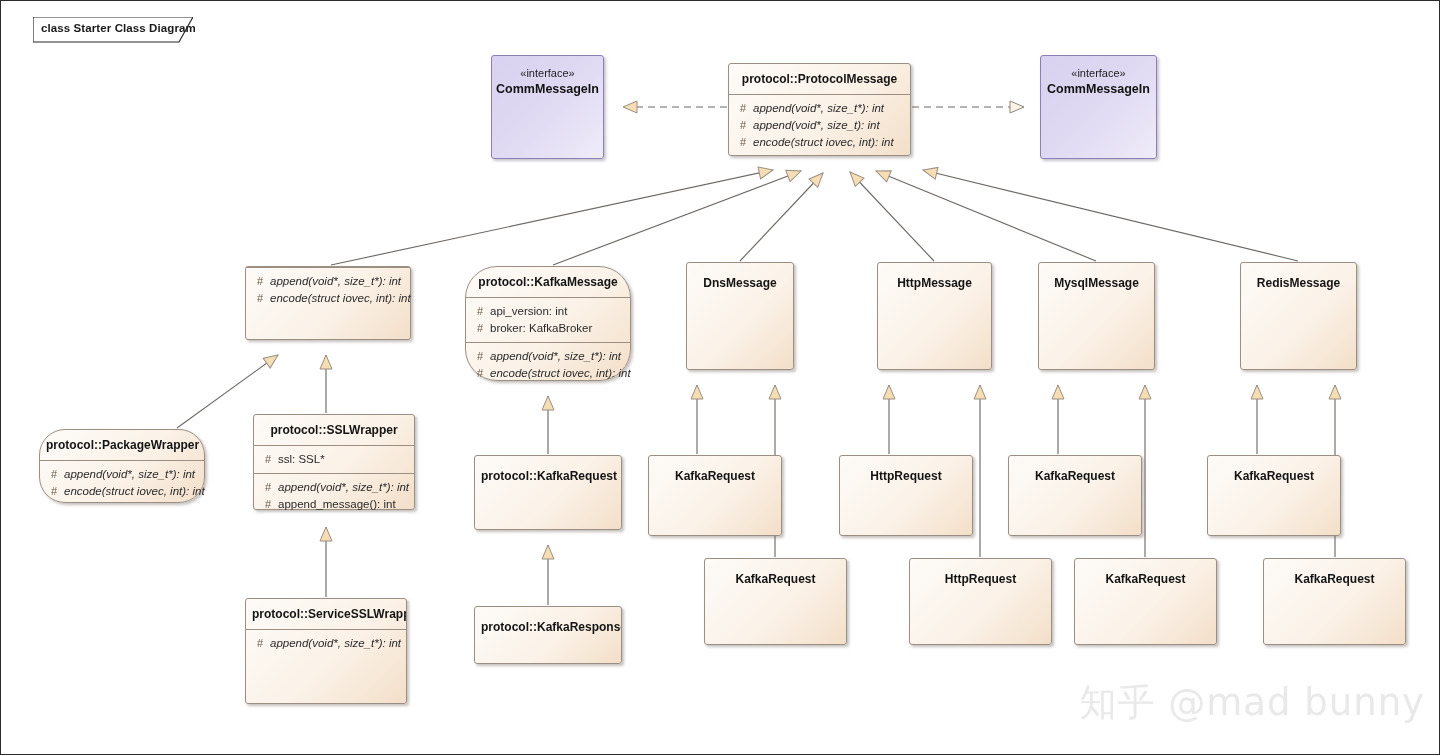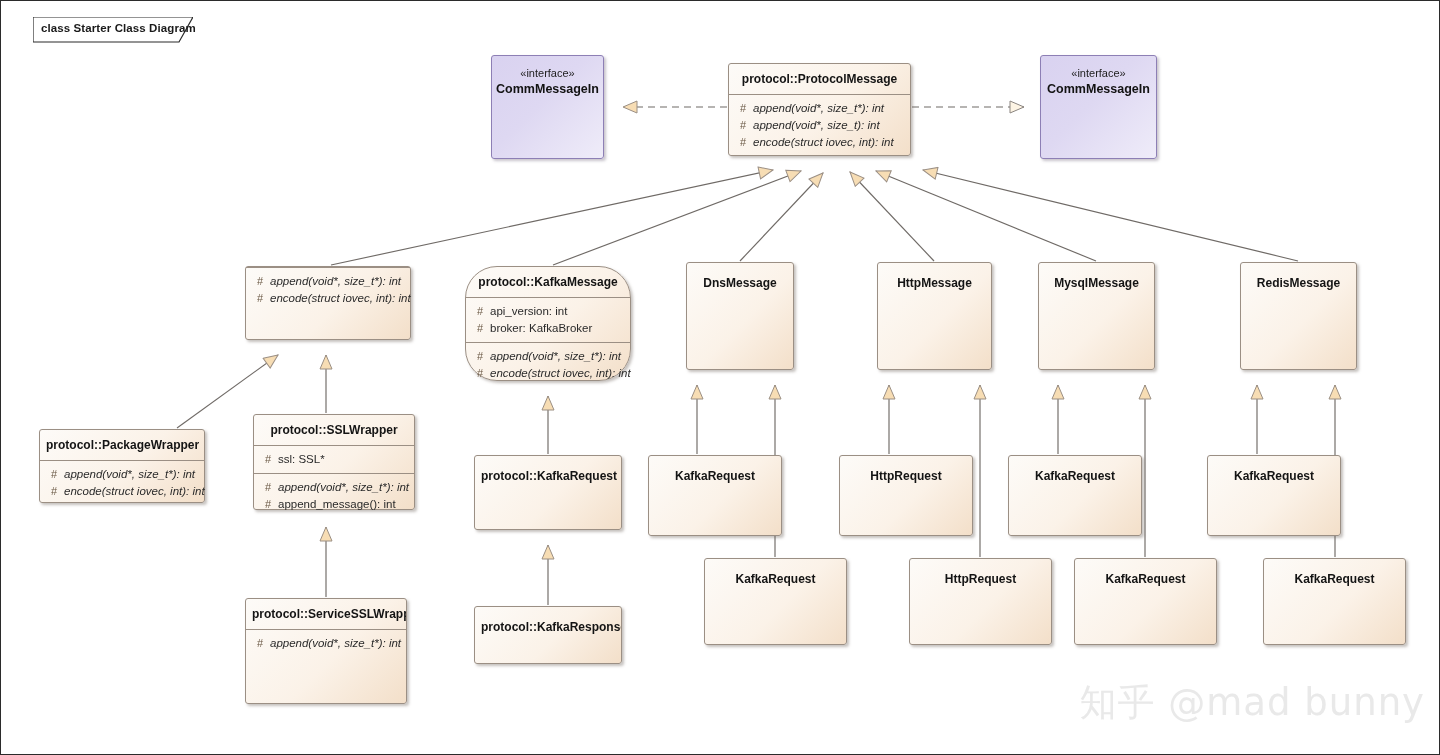--- a/index.html
+++ b/index.html
@@ -261,21 +261,21 @@
       </div>
       <div class="node plain" style="left: 876px; top: 261px; width: 115px; height: 108px;">
         <div class="title">HttpMessage</div>
       </div>
       <div class="node plain" style="left: 1037px; top: 261px; width: 117px; height: 108px;">
         <div class="title">MysqlMessage</div>
       </div>
       <div class="node plain" style="left: 1239px; top: 261px; width: 117px; height: 108px;">
         <div class="title">RedisMessage</div>
       </div>
-      <div class="node" style="left: 38px; top: 428px; width: 166px; height: 74px;">
+      <div class="node" style="left: 38px; top: 428px; width: 166px; height: 74px; border-radius: 26px;">
         <div class="title">protocol::PackageWrapper</div>
         <div class="compartment">
           <div class="member abstract">
             <span class="vis">#</span>
             <span class="sig">append(void*, size_t*): int</span>
           </div>
           <div class="member abstract">
             <span class="vis">#</span>
             <span class="sig">encode(struct iovec, int): int</span>
           </div>

